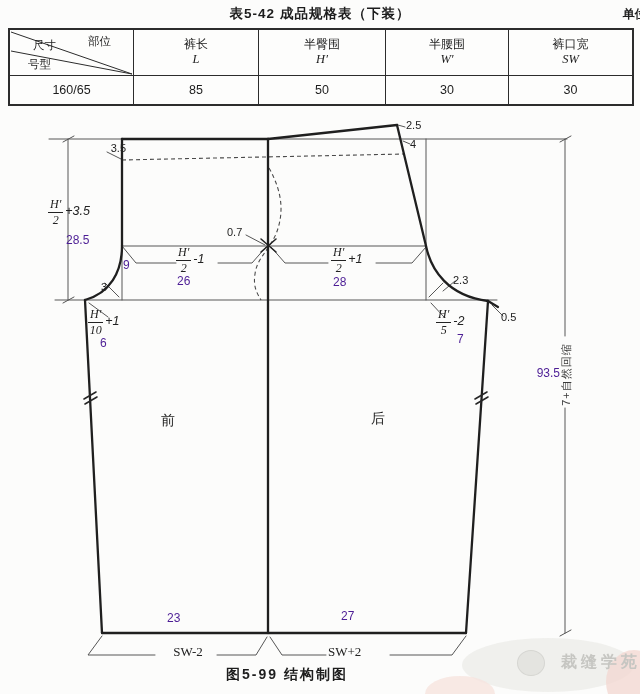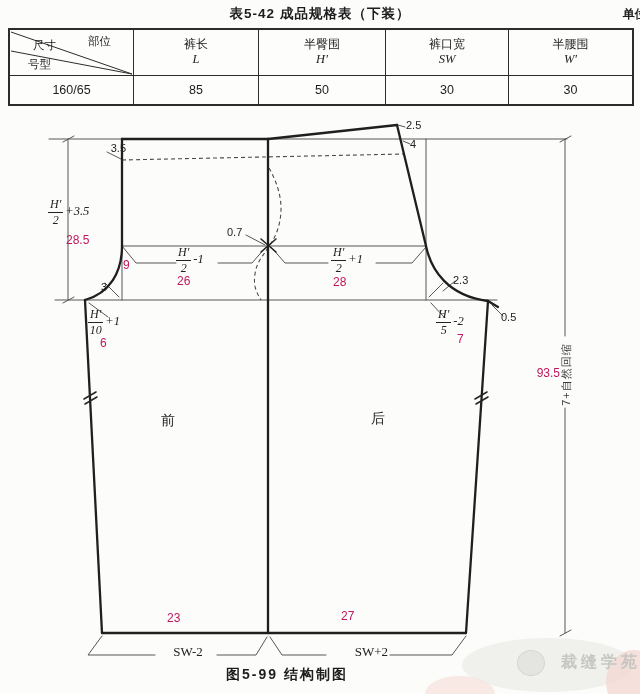--- a/index.html
+++ b/index.html
@@ -18,28 +18,28 @@
         align-items:center;justify-content:center;line-height:1.15;}
   .cell.first{border-left:none;}
   .cell.r2{border-top:1.5px solid #2c2c2c;font-size:12.5px;}
   .cname{font-size:12px;}
   .csym{font-size:12.5px;font-style:italic;font-family:"Liberation Serif",serif;}
   #corner-cell{position:relative;border-left:none;}
   #corner-cell svg{position:absolute;left:0;top:0;}
   .corner-lbl{position:absolute;font-size:11.5px;}
   
   .lbl{position:absolute;font-size:11px;color:#222;white-space:nowrap;line-height:1.1;}
-  .red{color:#be185d;font-size:12px;}
+  .red{color:#4c1d95;font-size:12px;}
   .piece{font-size:14px;letter-spacing:1px;}
   .serifl{font-family:"Liberation Serif",serif;font-size:13px;}
   .frac{display:inline-block;text-align:center;vertical-align:middle;
         font-family:"Liberation Serif",serif;font-style:italic;font-size:12px;line-height:1;}
   .fnum{display:block;border-bottom:1px solid #222;padding:0 2px 1.5px;}
   .fden{display:block;padding-top:1.5px;}
-  .fsuf{font-family:Liberation Serif, serif;font-style:italic;font-size:12.5px;
+  .fsuf{font-family:Liberation Sans, sans-serif;font-style:italic;font-size:12.5px;
         vertical-align:middle;margin-left:2px;}
   #caption{position:absolute;left:147px;top:666px;width:280px;text-align:center;
            font-size:14px;font-weight:bold;letter-spacing:2px;}
   #side-note{position:absolute;left:518px;top:367px;width:96px;text-align:center;
              transform:rotate(-90deg);font-size:11px;color:#3a3a3a;letter-spacing:1px;}
   
   .wm-blob{position:absolute;border-radius:50%;}
   #wm-text{position:absolute;left:549px;top:652px;font-size:16px;font-weight:bold;
            color:#c6c6c2;letter-spacing:4px;margin-left:12px;}
   #wm-logo{position:absolute;left:517px;top:650px;width:26px;height:24px;border-radius:50%;
@@ -66,26 +66,26 @@
     </div>
     <div class="cell">
       <span class="cname">裤长</span>
       <span class="csym">L</span>
     </div>
     <div class="cell">
       <span class="cname">半臀围</span>
       <span class="csym">H′</span>
     </div>
     <div class="cell">
+      <span class="cname">半腰围</span>
+      <span class="csym">W′</span>
+    </div>
+    <div class="cell">
       <span class="cname">裤口宽</span>
       <span class="csym">SW</span>
-    </div>
-    <div class="cell">
-      <span class="cname">半腰围</span>
-      <span class="csym">W′</span>
     </div>
     <div class="cell first r2">160/65</div>
     <div class="cell r2">85</div>
     <div class="cell r2">50</div>
     <div class="cell r2">30</div>
     <div class="cell r2">30</div>
   </div>
 
   <svg class="abs" style="left:0;top:105px;" width="640" height="589" viewBox="0 105 640 589">
     <g stroke="#565656" stroke-width="1" fill="none" stroke-linecap="round">
@@ -191,17 +191,17 @@
   <div class="lbl red" style="left:333px;top:276px;text-align:center;">28</div>
   <div class="lbl red" style="left:100px;top:337px;">6</div>
   <div class="lbl red" style="left:457px;top:333px;">7</div>
   <div class="lbl red" style="left:167px;top:612px;">23</div>
   <div class="lbl red" style="left:341px;top:610px;">27</div>
   <div class="lbl red" style="left:530px;top:367px;width:30px;text-align:right;">93.5</div>
 
   <div class="lbl piece" style="left:161px;top:413px;">前</div>
   <div class="lbl piece" style="left:371px;top:411px;">后</div>
   <div class="lbl serifl" style="left:158px;top:645px;width:60px;text-align:center;">SW-2</div>
-  <div class="lbl serifl" style="left:328px;top:645px;width:60px;text-align:right;">SW+2</div>
+  <div class="lbl serifl" style="left:328px;top:645px;width:60px;text-align:left;">SW+2</div>
   <div id="side-note">7+自然回缩</div>
   <div id="caption">图5-99 结构制图</div>
 
 </div>
 
 </body></html>

